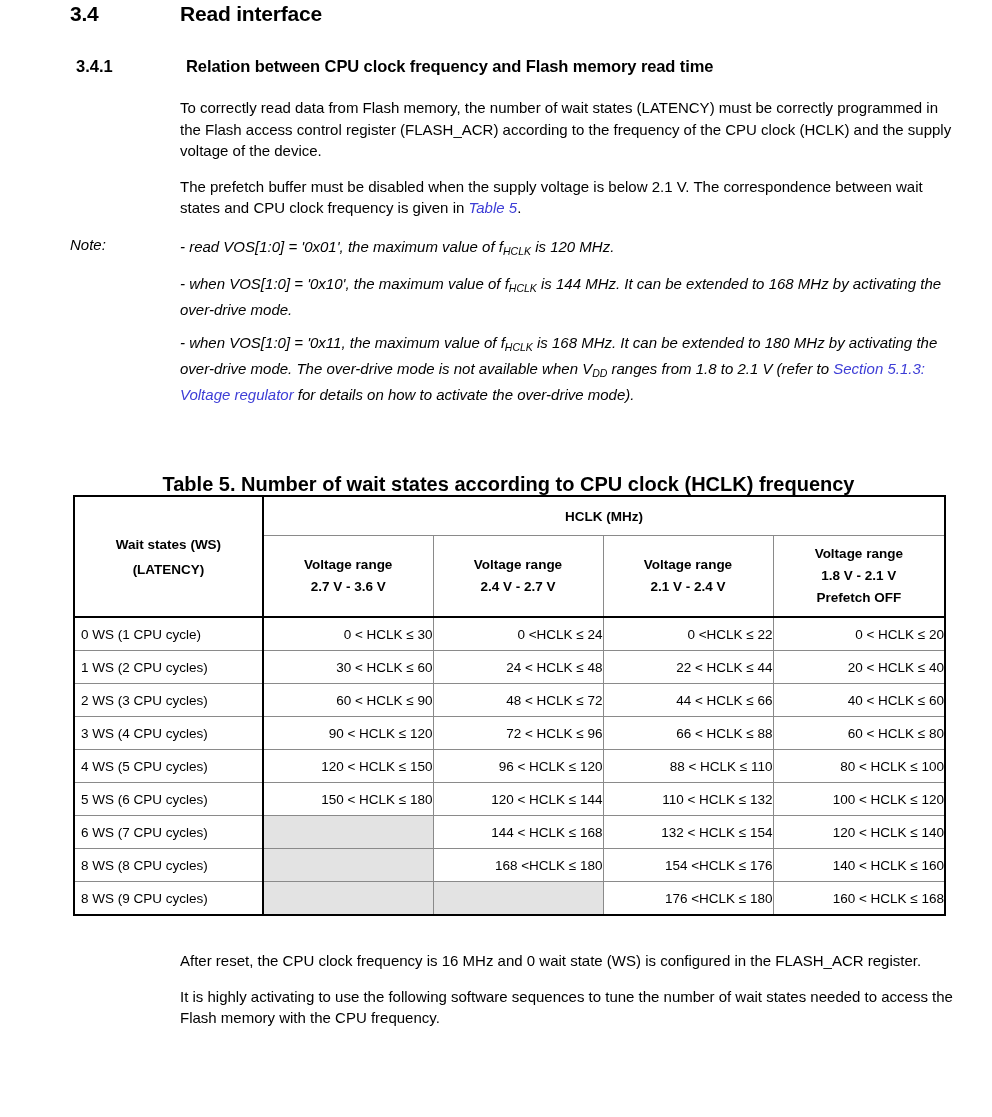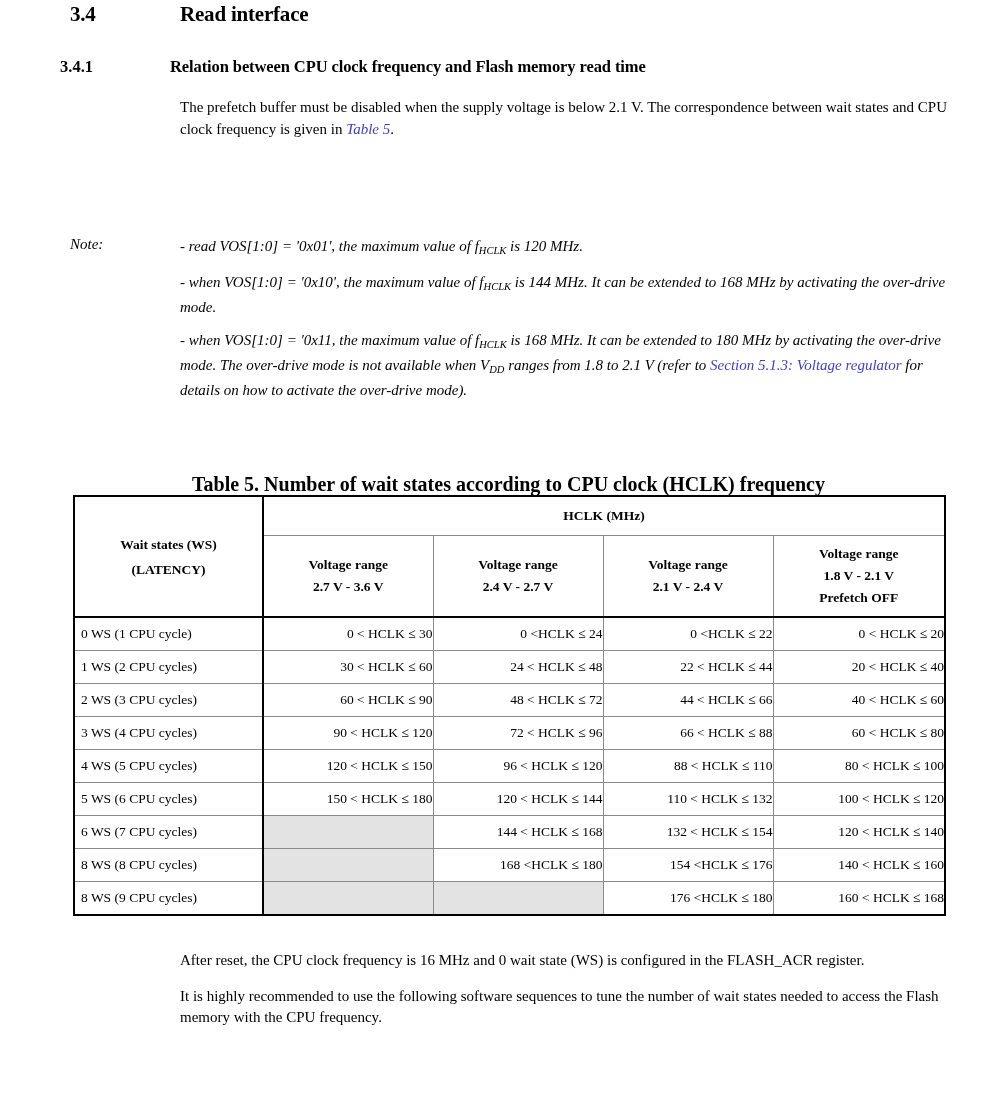--- a/index.html
+++ b/index.html
@@ -14,21 +14,20 @@
     color: #000000;
     position: relative;
     overflow: hidden;
   }
 
   .page {
     position: relative;
     width: 992px;
     height: 1117px;
     box-sizing: border-box;
-    font-family: Liberation Serif, serif;
   }
 
   
   .h2-row {
     position: absolute;
     left: 70px;
     top: 2px;
     width: 890px;
     display: flex;
     align-items: baseline;
@@ -41,21 +40,21 @@
     letter-spacing: -0.2px;
   }
   .h2-title {
     font-size: 21px;
     font-weight: bold;
     letter-spacing: -0.2px;
   }
 
   .h3-row {
     position: absolute;
-    left: 60px;
+    left: 76px;
     top: 57px;
     width: 890px;
     display: flex;
     align-items: center;
   }
   .h3-num {
     font-size: 16.5px;
     font-weight: bold;
     width: 110px;
     flex: 0 0 110px;
@@ -202,20 +201,21 @@
     <span class="h2-num">3.4</span>
     <span class="h2-title">Read interface</span>
   </div>
 
   <div class="h3-row">
     <span class="h3-num">3.4.1</span>
     <span class="h3-title">Relation between CPU clock frequency and Flash memory read time</span>
   </div>
 
   <div class="body-col" style="top:97px;">
+    <p class="body">To correctly read data from Flash memory, the number of wait states (LATENCY) must be correctly programmed in the Flash access control register (FLASH_ACR) according to the frequency of the CPU clock (HCLK) and the supply voltage of the device.</p>
     <p class="body"><span>The prefetch buffer must be disabled when the supply voltage is below 2.1 V. The correspondence between wait states and CPU clock frequency is given in </span><span class="blue-link">Table 5</span><span>.</span></p>
   </div>
 
   <div class="note-wrap">
     <div class="note-label">Note:</div>
     <div class="note-body">
       <p><span>- read VOS[1:0] = '0x01', the maximum value of f</span><sub class="sc">HCLK</sub><span> is 120 MHz.</span></p>
       <p><span>- when VOS[1:0] = '0x10', the maximum value of f</span><sub class="sc">HCLK</sub><span> is 144 MHz. It can be extended to 168 MHz by activating the over-drive mode.</span></p>
       <p><span>- when VOS[1:0] = '0x11, the maximum value of f</span><sub class="sc">HCLK</sub><span> is 168 MHz. It can be extended to 180 MHz by activating the over-drive mode. The over-drive mode is not available when V</span><sub class="sc">DD</sub><span> ranges from 1.8 to 2.1 V (refer to </span><span class="blue-link">Section 5.1.3: Voltage regulator</span><span> for details on how to activate the over-drive mode).</span></p>
     </div>
@@ -323,16 +323,16 @@
           <td class="val shaded"></td>
           <td class="val">176 &lt;HCLK ≤ 180</td>
           <td class="val">160 &lt; HCLK ≤ 168</td>
         </tr>
       </tbody>
     </table>
   </div>
 
   <div class="footer-col">
     <p class="body">After reset, the CPU clock frequency is 16 MHz and 0 wait state (WS) is configured in the FLASH_ACR register.</p>
-    <p class="body">It is highly recommended to use the following software sequences to tune the number of wait states needed to access the Flash memory with the CPU frequency.</p>
+    <p class="body">It is highly activating to use the following software sequences to tune the number of wait states needed to access the Flash memory with the CPU frequency.</p>
   </div>
 
 </div>
 
 </body></html>

